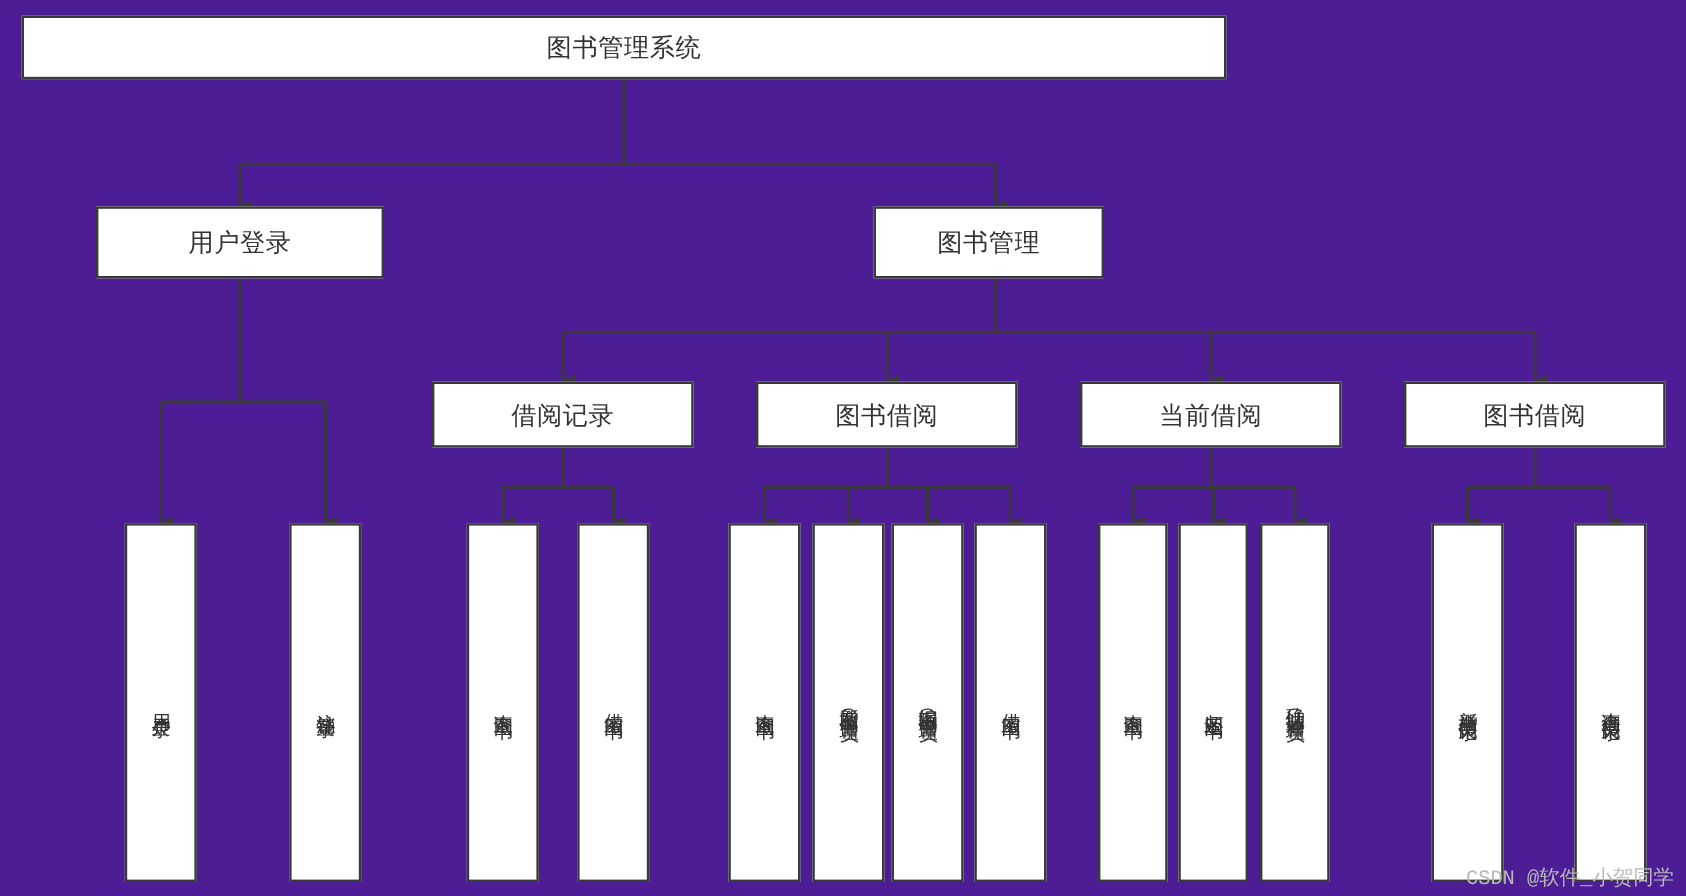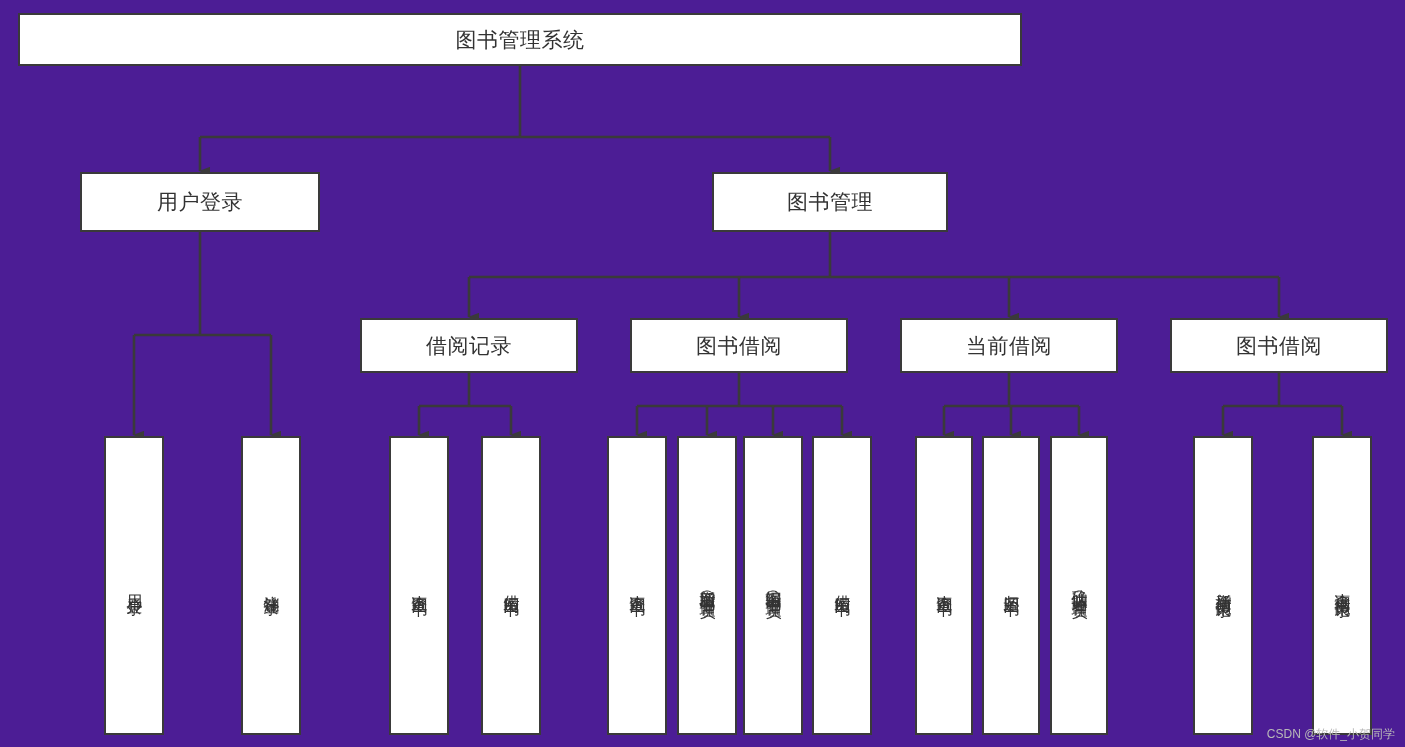--- a/index.html
+++ b/index.html
@@ -44,25 +44,25 @@
     writing-mode: vertical-rl;
     text-orientation: upright;
     display: block;
     white-space: nowrap;
     letter-spacing: 2px;
   }
   .watermark {
     position: absolute;
     right: 10px;
     bottom: 4px;
-    font-size: 12px;
+    font-size: 17px;
     color: #b9b9b9;
     white-space: nowrap;
     pointer-events: none;
-    font-family: Liberation Sans, sans-serif;
+    font-family: Liberation Mono, monospace;
   }
 </style>
 </head>
 <body>
 
 <div id="diagram-root">
 
   <svg class="diagram-canvas" viewBox="0 0 1405 747">
     <defs>
       <marker id="arrowhead" markerWidth="9" markerHeight="11" refX="4.2" refY="10" orient="auto" markerUnits="userSpaceOnUse">
@@ -106,21 +106,21 @@
       </g>
   </svg>
 
   <div class="node-box horizontal-label" style="left:18px; top:13px; width:1004px; height:53px;">
     <span>图书管理系统</span>
   </div>
 
   <div class="node-box horizontal-label" style="left:80px; top:172px; width:240px; height:60px;">
     <span>用户登录</span>
   </div>
-  <div class="node-box horizontal-label" style="left:712px; top:172px; width:236px; height:60px;font-family:Liberation Mono, monospace;">
+  <div class="node-box horizontal-label" style="left:728px; top:172px; width:192px; height:60px;font-family:Liberation Mono, monospace;">
     <span>图书管理</span>
   </div>
 
   <div class="node-box horizontal-label" style="left:360px; top:318px; width:218px; height:55px;">
     <span>借阅记录</span>
   </div>
   <div class="node-box horizontal-label" style="left:630px; top:318px; width:218px; height:55px;">
     <span>图书借阅</span>
   </div>
   <div class="node-box horizontal-label" style="left:900px; top:318px; width:218px; height:55px;">

